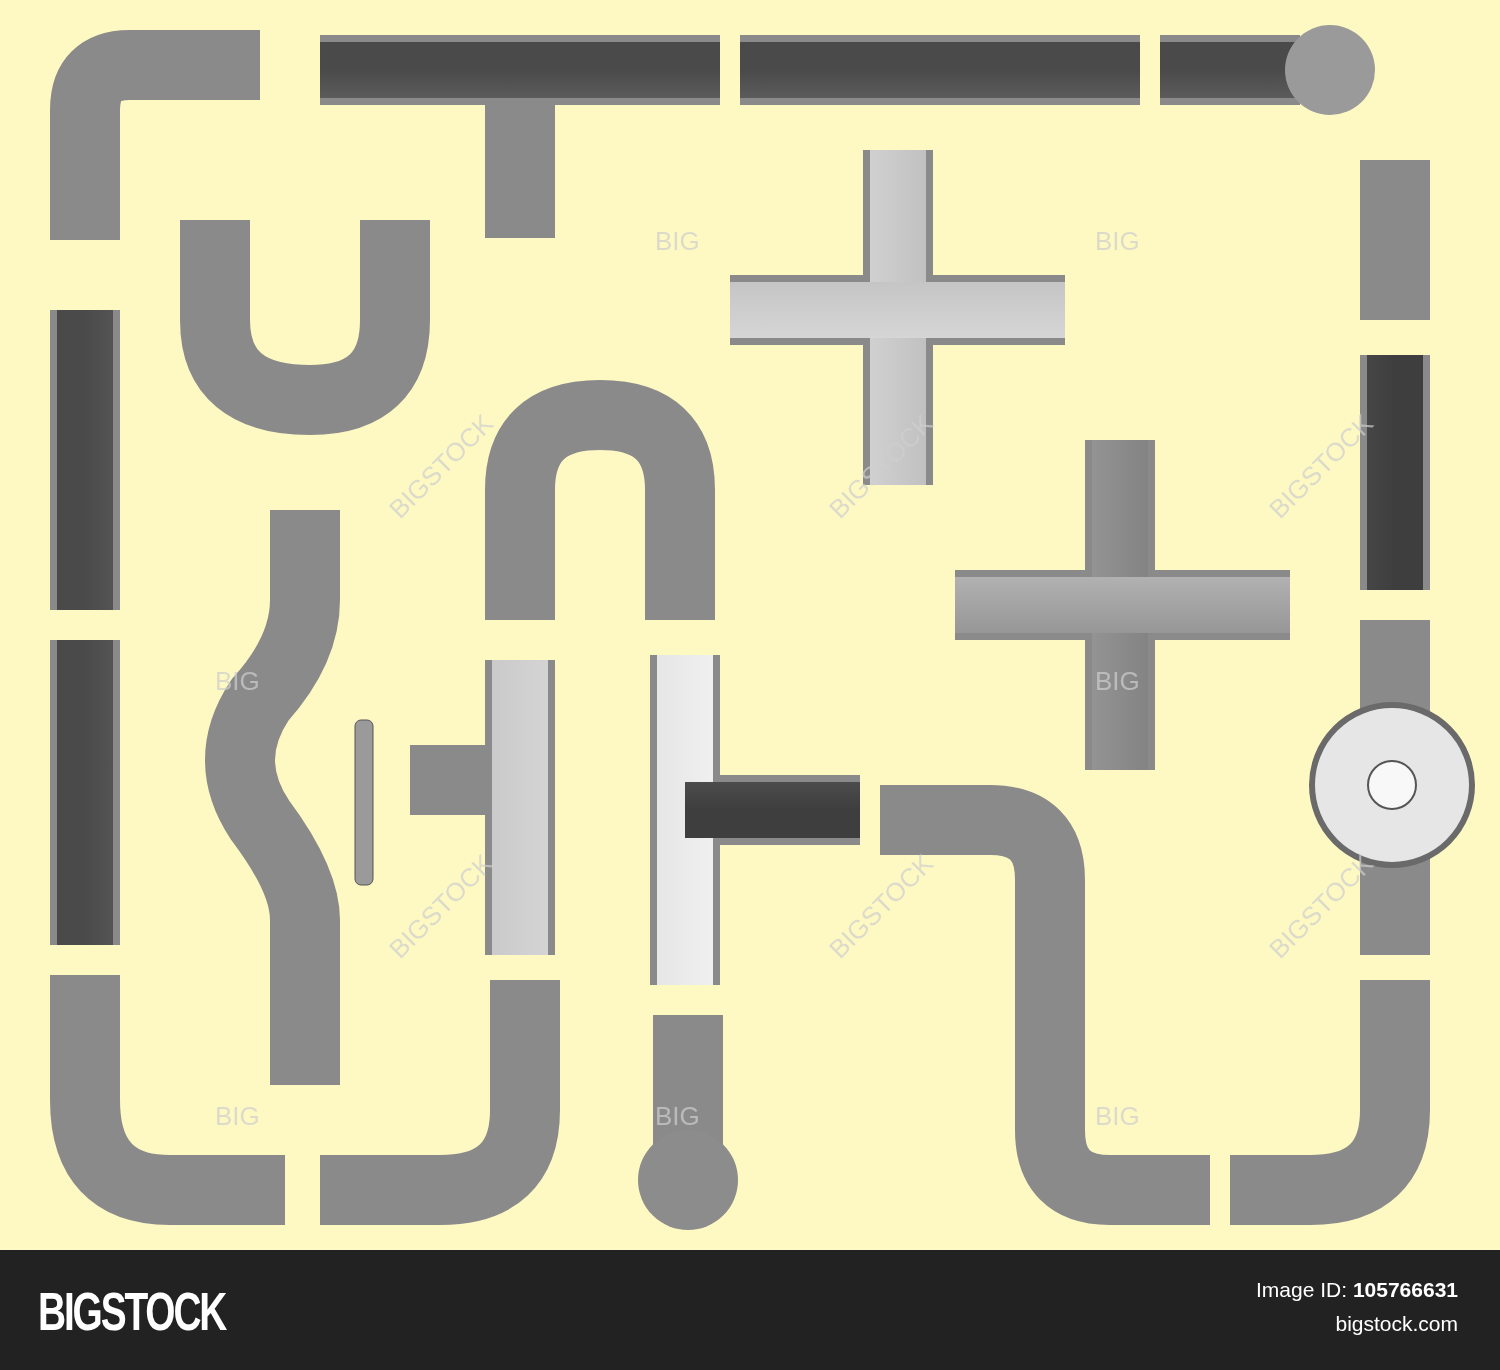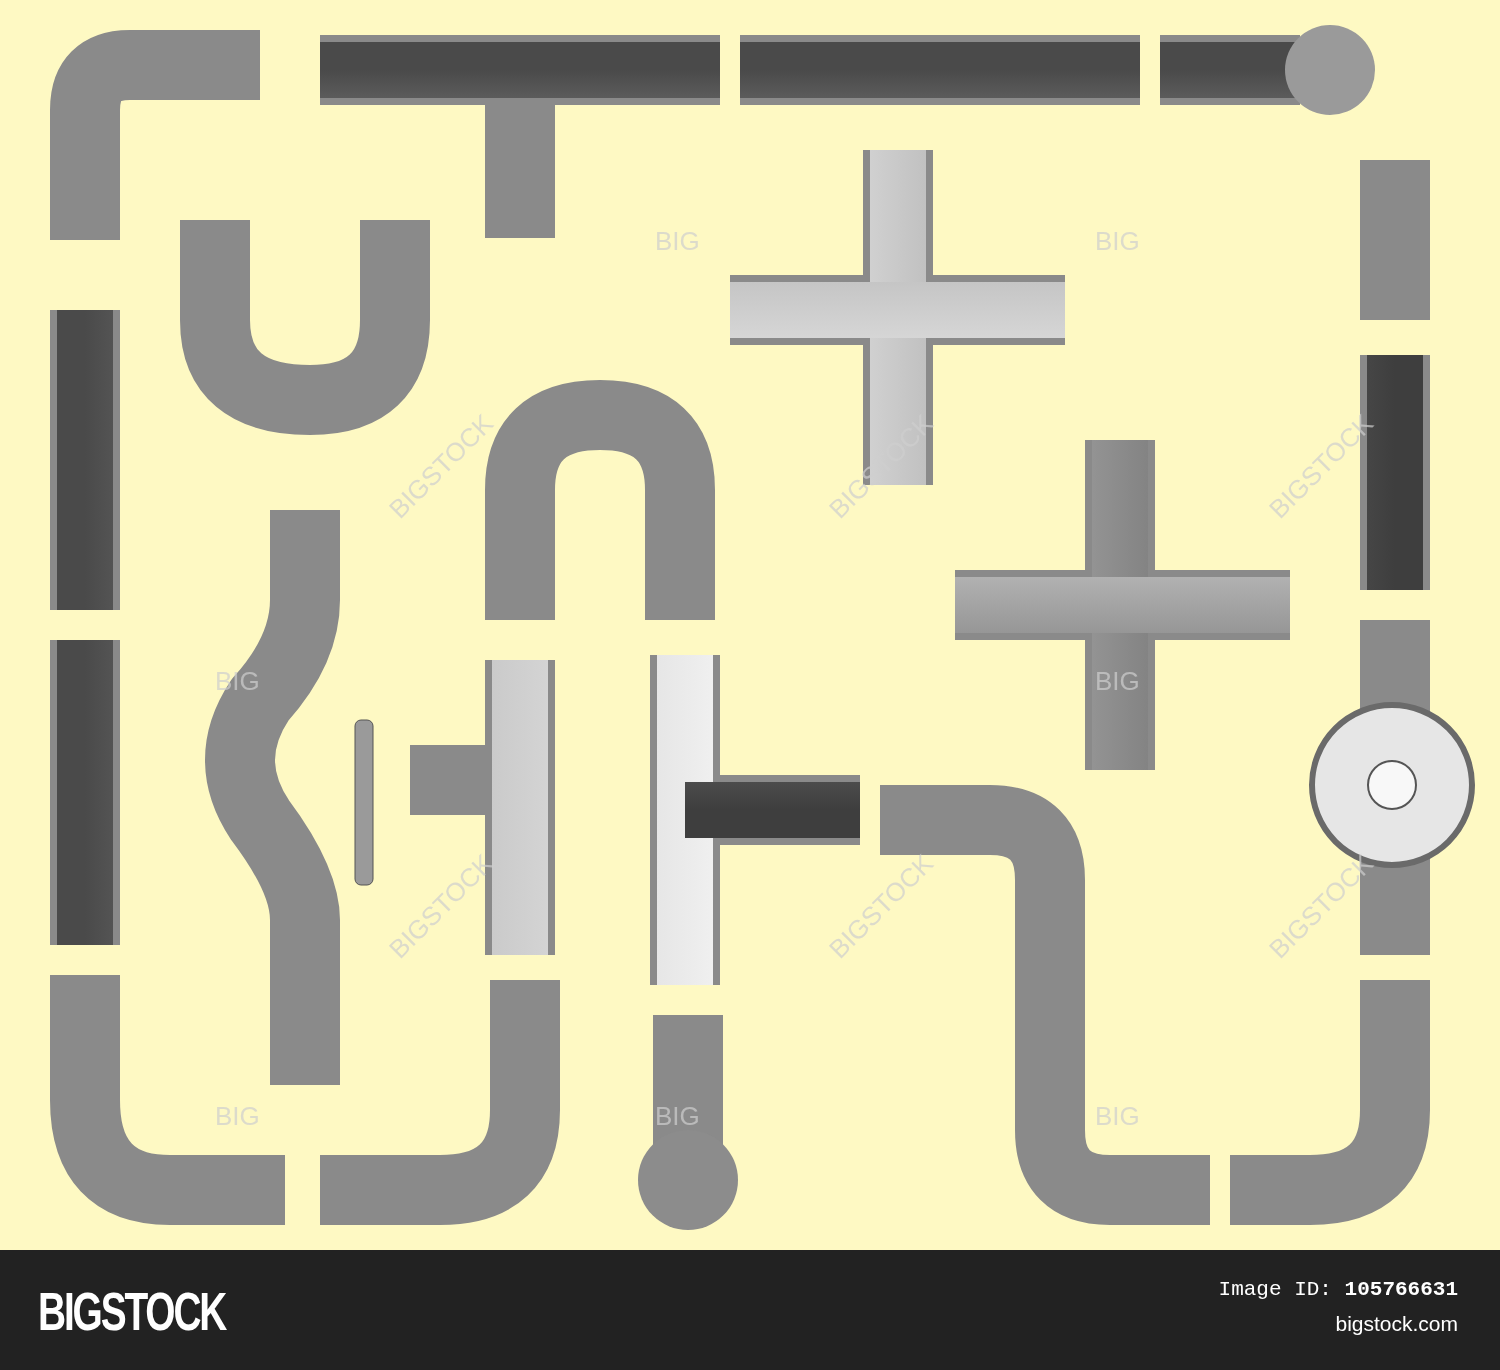--- a/index.html
+++ b/index.html
@@ -1,20 +1,20 @@
 <!DOCTYPE html>
 <html><head>
 <meta charset="utf-8">
 <style>
   html,body{margin:0;padding:0;background:#fff;}
   #stage{position:relative;width:1500px;height:1370px;overflow:hidden;background:#fef9c3;}
   #art{position:absolute;left:0;top:0;width:1500px;height:1250px;}
   #footer{position:absolute;left:0;top:1250px;width:1500px;height:120px;background:#222222;}
   #brand{position:absolute;left:38px;top:30px;color:#fff;font-family:"Liberation Sans",sans-serif;font-weight:bold;font-size:54px;letter-spacing:-3px;transform:scaleX(0.72);transform-origin:left top;}
-  #imgid{position:absolute;right:42px;top:28px;color:#fff;font-family:Liberation Mono, monospace;font-size:21px;text-align:right;}
+  #imgid{position:absolute;right:42px;top:28px;color:#fff;font-family:Liberation Sans, sans-serif;font-size:21px;text-align:right;}
   #imgid b{font-weight:bold;}
   #site{position:absolute;right:42px;top:62px;color:#fff;font-family:"Liberation Sans",sans-serif;font-size:21px;padding-left:30px;}
   .wm{font-family:"Liberation Sans",sans-serif;font-size:26px;fill:#cfcfcf;opacity:.7;}
 </style>
 </head>
 <body>
 
 <div id="stage">
   <svg id="art" viewBox="0 0 1500 1250" xmlns="http://www.w3.org/2000/svg">
     <defs>

